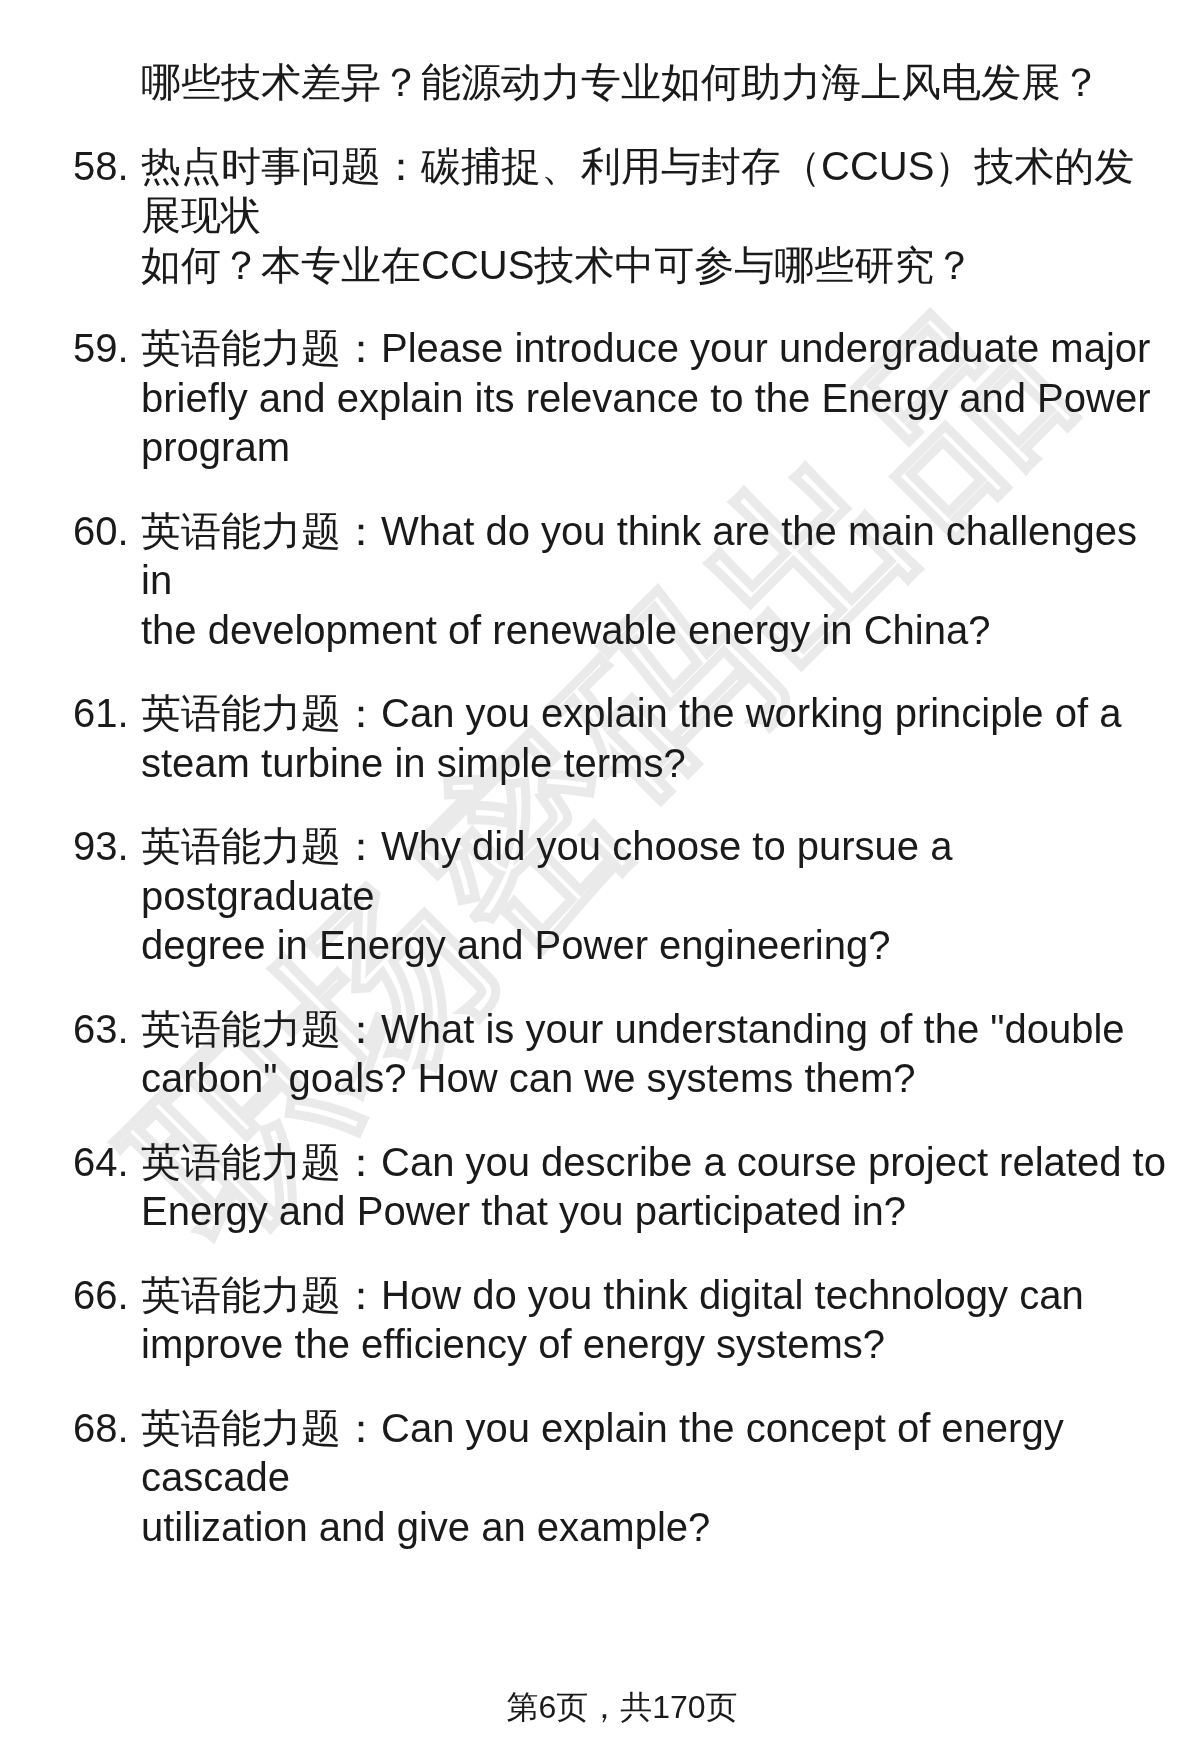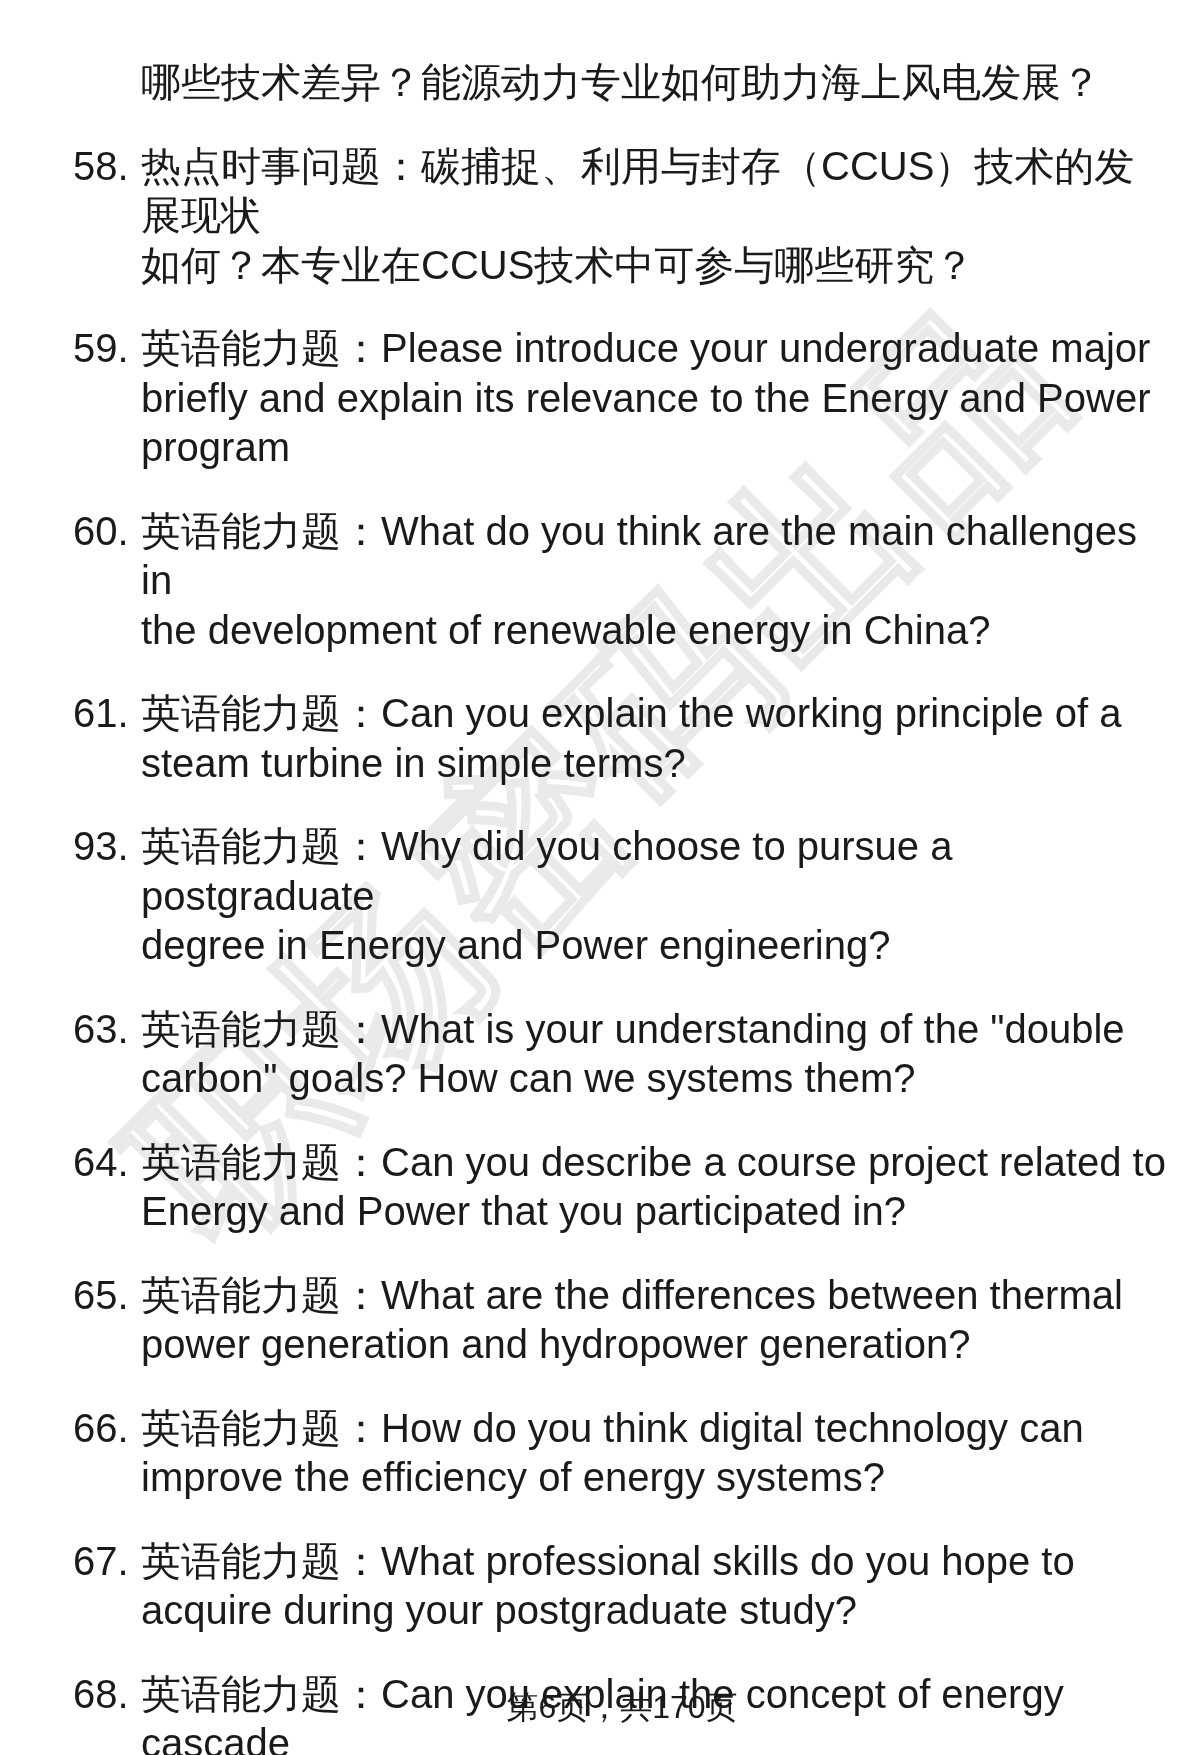--- a/index.html
+++ b/index.html
@@ -110,37 +110,27 @@
       <span class="q-text">英语能力题：What is your understanding of the "double
 carbon" goals? How can we systems them?</span>
     </div>
 
     <div class="q-item">
       <span class="q-num">64.</span>
       <span class="q-text">英语能力题：Can you describe a course project related to
 Energy and Power that you participated in?</span>
     </div>
 
-    <div class="q-item">
-      <span class="q-num">65.</span>
-      <span class="q-text">英语能力题：What are the differences between thermal
-power generation and hydropower generation?</span>
-    </div>
 
     <div class="q-item">
       <span class="q-num">66.</span>
       <span class="q-text">英语能力题：How do you think digital technology can
 improve the efficiency of energy systems?</span>
     </div>
 
-    <div class="q-item">
-      <span class="q-num">67.</span>
-      <span class="q-text">英语能力题：What professional skills do you hope to
-acquire during your postgraduate study?</span>
-    </div>
 
     <div class="q-item">
       <span class="q-num">68.</span>
       <span class="q-text">英语能力题：Can you explain the concept of energy cascade
 utilization and give an example?</span>
     </div>
   </div>
 
   <div class="footer">
     <span>第6页，共170页</span>

